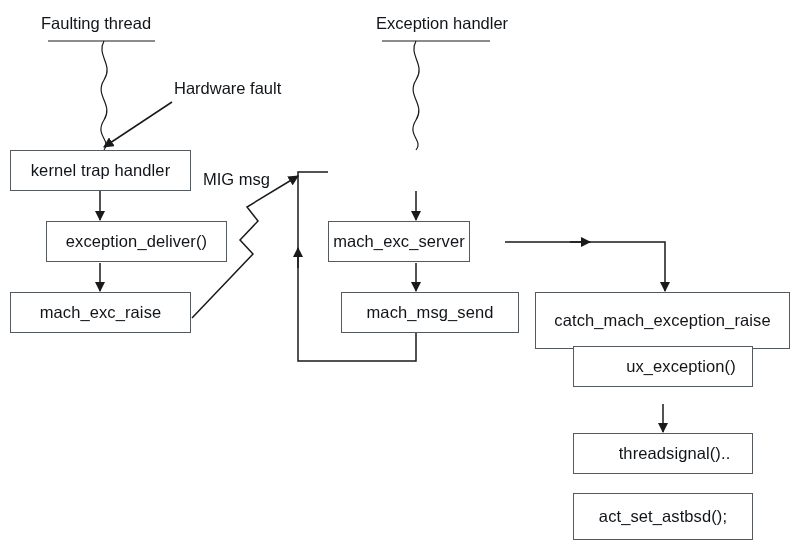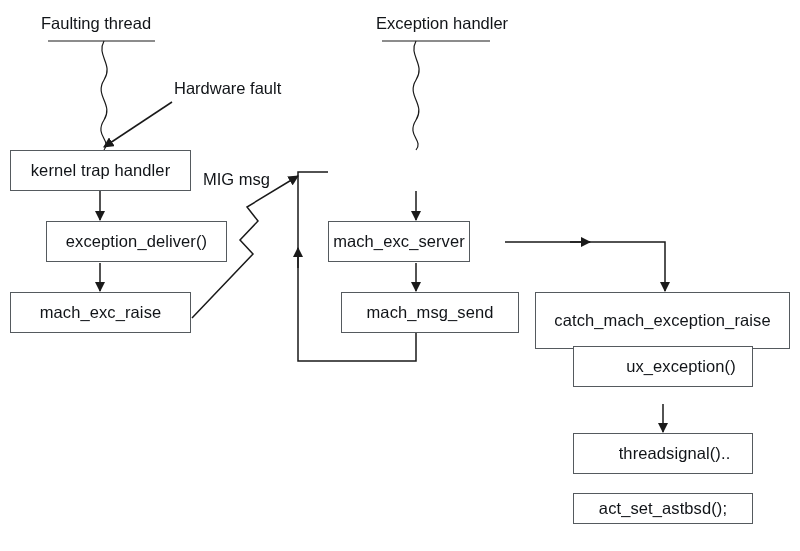--- a/index.html
+++ b/index.html
@@ -97,15 +97,15 @@
   <div class="node-box" style="left:10px; top:150px; width:181px; height:41px;">kernel trap handler</div>
   <div class="node-box" style="left:10px; top:221px; width:181px; height:41px;margin-left:36px;">exception_deliver()</div>
   <div class="node-box" style="left:10px; top:292px; width:181px; height:41px;">mach_exc_raise</div>
 
   <div class="node-box" style="left:328px; top:221px; width:142px; height:41px;">mach_exc_server</div>
   <div class="node-box" style="left:328px; top:292px; width:178px; height:41px;margin-left:13px;">mach_msg_send</div>
 
   <div class="node-box" style="left:535px; top:292px; width:255px; height:57px;">catch_mach_exception_raise</div>
   <div class="node-box" style="left:573px; top:346px; width:180px; height:41px;padding-left:36px;">ux_exception()</div>
   <div class="node-box" style="left:573px; top:433px; width:180px; height:41px;padding-left:23px;">threadsignal()..</div>
-  <div class="node-box" style="left:573px; top:493px; width:180px; height:31px;">act_set_astbsd();</div>
+  <div class="node-box" style="left:573px; top:493px; width:180px; height:47px;">act_set_astbsd();</div>
 
 </div>
 
 </body></html>

